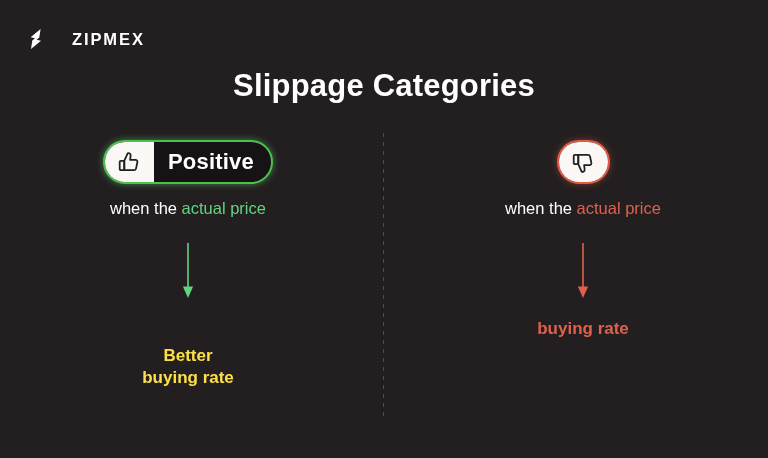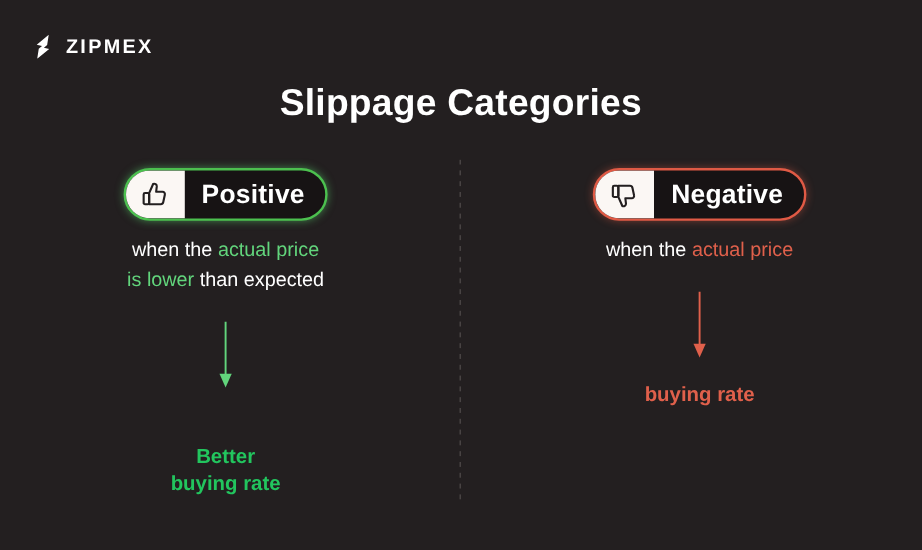--- a/index.html
+++ b/index.html
@@ -8,21 +8,21 @@
     background:#231f20;
     font-family:"Liberation Sans", sans-serif;
     overflow:hidden;
     position:relative;
   }
 
   
   .brand {
     position:absolute;
     left:30px; top:29px;
-    display:flex; align-items:center; gap:8px;
+    display:flex; align-items:center; gap:25px;
   }
   .brand-mark { width:17px; height:20px; display:block; }
   .brand-name {
     color:#ffffff;
     font-size:16.5px;
     font-weight:bold;
     letter-spacing:1.9px;
   }
 
   
@@ -107,21 +107,21 @@
   .arrow svg { display:block; }
 
   
   .outcome {
     margin-top:19px;
     text-align:center;
     font-size:17px;
     font-weight:bold;
     line-height:22px;
   }
-  .outcome-green { color:#22c55e;margin-top:46px; }
+  .outcome-green { color:#fde047;margin-top:46px; }
   .outcome-red   { color:#e0604b; }
   .outcome span { display:block; }
 </style>
 </head>
 <body>
 
 <div class="brand">
   <span class="brand-mark">
     <svg width="17" height="20" viewBox="0 0 17 20" aria-hidden="true">
       <path d="M10.6 0 L0.6 8.2 L5.0 9.3 L2.3 11.6 L1.0 20 L11.0 11.8 L6.6 10.7 L9.3 8.4 Z" fill="#ffffff"></path>
@@ -145,23 +145,20 @@
           <rect x="2.6" y="10.4" width="4.4" height="9" rx="1.1"></rect>
         </svg>
       </span>
       <span class="badge-label">Positive</span>
     </div>
 
     <div class="desc">
       <div>
         <span>when the </span><span class="hl-green">actual price</span>
       </div>
-      <div>
-        <span class="hl-green">is lower</span><span> than expected</span>
-      </div>
     </div>
 
     <div class="arrow">
       <svg width="16" height="56" viewBox="0 0 16 56" aria-hidden="true">
         <line x1="8" y1="0" x2="8" y2="45" stroke="#62d57c" stroke-width="1.6"></line>
         <polygon points="8,55 2.9,43.5 13.1,43.5" fill="#62d57c"></polygon>
       </svg>
     </div>
 
     <div class="outcome outcome-green">
@@ -172,21 +169,20 @@
 
   <div class="column col-right">
 
     <div class="badge badge-neg">
       <span class="badge-icon">
         <svg width="25" height="25" viewBox="0 0 24 24" fill="none" stroke="#231f20" stroke-width="1.7" stroke-linejoin="round" stroke-linecap="round" aria-hidden="true">
           <path d="M7 13.5 L10.2 20.8 a2 2 0 0 0 2.9 -1.9 L12.6 14.6 h5.1 a1.9 1.9 0 0 0 1.85 -2.35 l-1.3 -6.1 A2 2 0 0 0 16.3 4.6 H7 Z"></path>
           <rect x="2.6" y="4.6" width="4.4" height="9" rx="1.1"></rect>
         </svg>
       </span>
-      <span class="badge-label">Negative</span>
     </div>
 
     <div class="desc">
       <div>
         <span>when the </span><span class="hl-red">actual price</span>
       </div>
     </div>
 
     <div class="arrow">
       <svg width="16" height="56" viewBox="0 0 16 56" aria-hidden="true">

